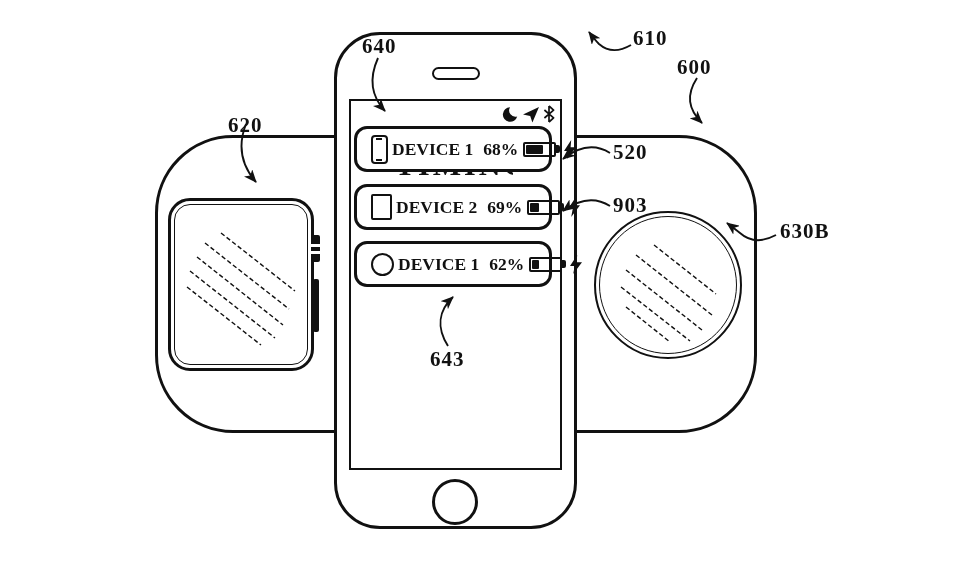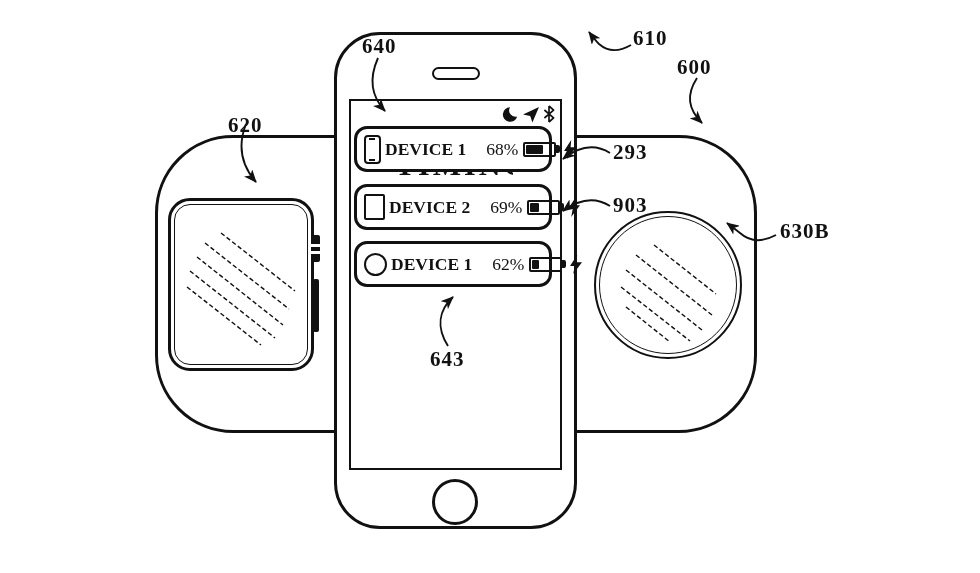--- a/index.html
+++ b/index.html
@@ -60,27 +60,27 @@
   .obscured{
     position:absolute;left:44px;top:60px;width:118px;height:26px;overflow:hidden;z-index:1;
   }
   .obscured span{
     display:block;margin-top:-13px;font-size:30px;font-weight:bold;letter-spacing:3px;color:#111;
   }
   
   .row{
     position:absolute;left:3px;width:198px;height:46px;background:#fff;z-index:2;
     border:3px solid #111;border-radius:13px;box-sizing:border-box;
-    display:flex;align-items:center;gap:4px;padding:0 4px 0 7px;white-space:nowrap;
+    display:flex;align-items:center;gap:4px;padding:0 4px 0 14px;white-space:nowrap;
   }
   .row-1{top:25px;}
   .row-2{top:83px;}
   .row-3{top:140px;}
   .dev-label{font-size:17.5px;font-weight:bold;letter-spacing:0px;}
-  .dev-pct{font-size:17.5px;font-weight:normal;margin-left:16px;}
+  .dev-pct{font-size:17.5px;font-weight:bold;margin-left:6px;}
   .glyph{flex:0 0 auto;display:inline-block;box-sizing:border-box;position:relative;}
   .glyph-phone{width:17px;height:29px;border:2.5px solid #111;border-radius:4px;}
   .glyph-phone::before{content:"";position:absolute;left:3px;top:1px;width:6px;height:2px;background:#111;}
   .glyph-phone::after{content:"";position:absolute;left:3px;bottom:1px;width:6px;height:2px;background:#111;}
   .glyph-tablet{width:21px;height:26px;border:2.5px solid #111;border-radius:2px;}
   .glyph-watch{width:23px;height:23px;border:2.5px solid #111;border-radius:50%;}
   .battery{flex:0 0 auto;display:inline-flex;align-items:center;margin-left:1px;}
   .bat-body{
     display:inline-block;width:33px;height:15px;border:2.5px solid #111;border-radius:2px;
     box-sizing:border-box;padding:1px;position:relative;
@@ -197,21 +197,21 @@
       </div>
 
     </div>
     <div class="home-btn"></div>
   </div>
 
   <div class="ref" style="left:362px;top:34px;">640</div>
   <div class="ref" style="left:633px;top:26px;">610</div>
   <div class="ref" style="left:677px;top:55px;">600</div>
   <div class="ref" style="left:228px;top:101px;margin-top:12px;">620</div>
-  <div class="ref" style="left:613px;top:140px;">293</div>
+  <div class="ref" style="left:613px;top:140px;">520</div>
   <div class="ref" style="left:613px;top:193px;">903</div>
   <div class="ref" style="left:430px;top:347px;text-align:right;">643</div>
   <div class="ref" style="left:780px;top:219px;">630B</div>
 
   <svg class="overlay">
     <defs>
       <marker id="ah" markerWidth="14" markerHeight="11" refX="12" refY="5.5" orient="auto" markerUnits="userSpaceOnUse">
         <path d="M0,0 L13,5.5 L0,11 L3.5,5.5 Z" fill="#111"></path>
       </marker>
     </defs>

